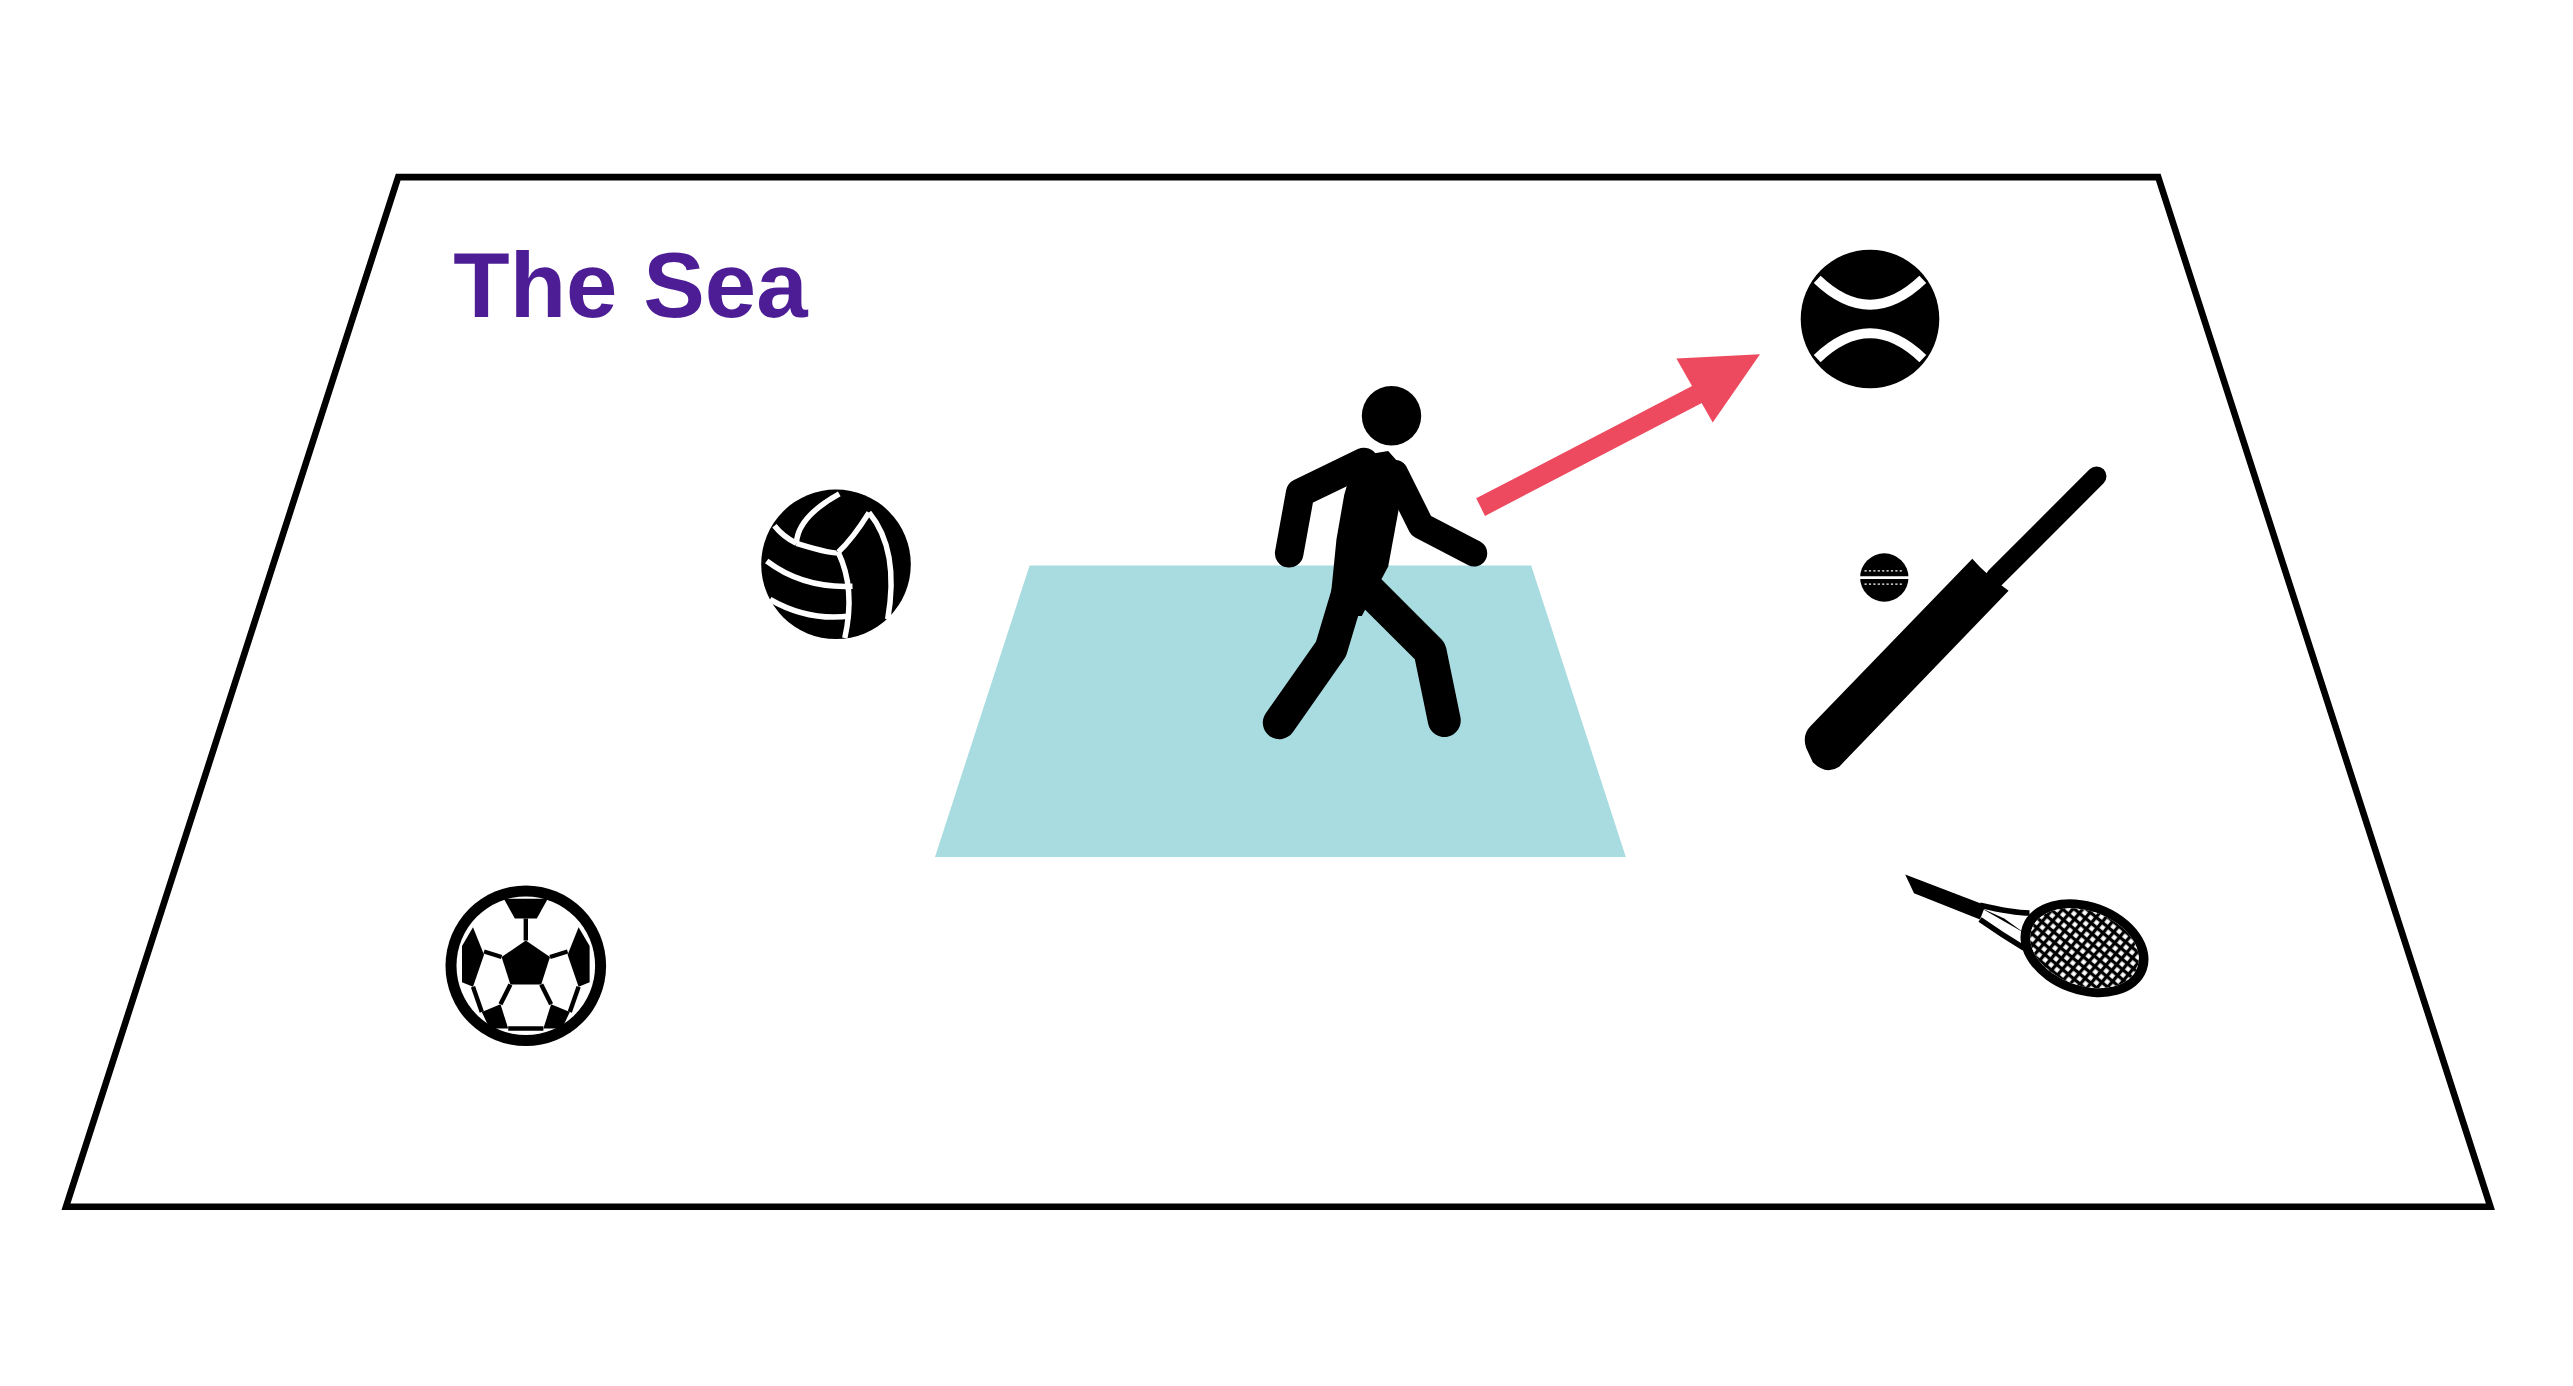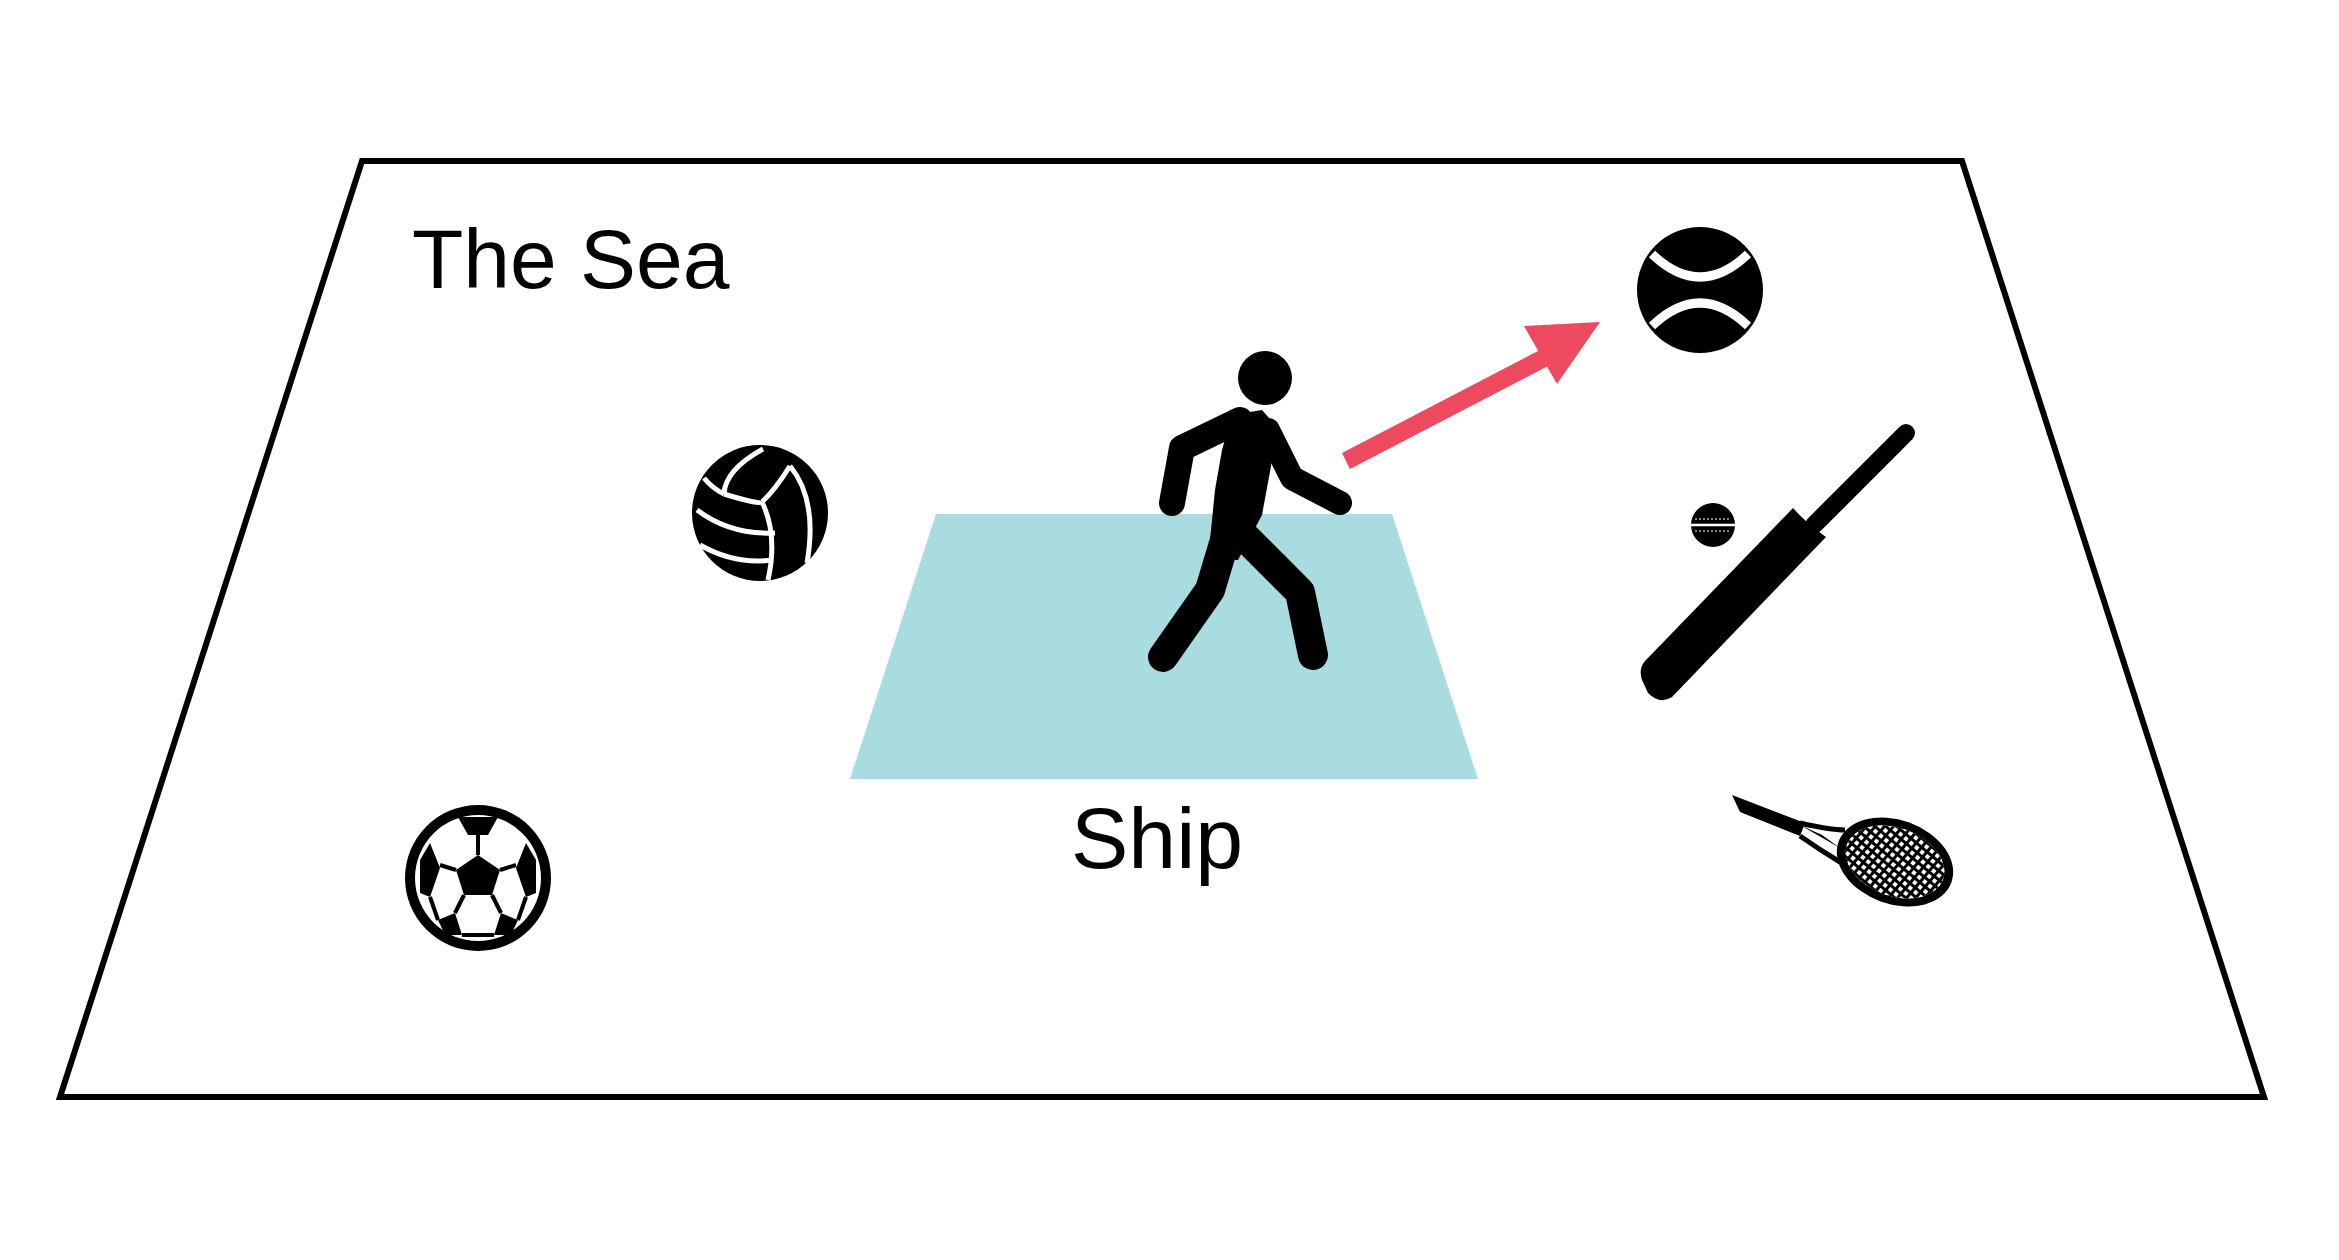--- a/index.html
+++ b/index.html
@@ -15,24 +15,25 @@
       font-family: "Liberation Sans", "DejaVu Sans", sans-serif;
     }
     #stage {
       position: absolute;
       left: 0; top: 0;
       width: 2339px;
       height: 1260px;
     }
     .label {
       position: absolute;
-      color: #000000;
+      color: #4c1d95;
       font-family: "Liberation Sans", "DejaVu Sans", sans-serif;
       white-space: nowrap;
       line-height: 1;
+      font-weight: bold;
     }
     #sea-label {
       left: 412px;
       top: 217px;
       font-size: 84px;
     }
     #ship-label {
       left: 1071px;
       top: 795px;
       font-size: 86px;
@@ -131,14 +132,13 @@
         <pattern id="racket-strings" width="7" height="7" patternUnits="userSpaceOnUse" patternTransform="rotate(20)">
           <rect width="7" height="7" fill="#000000"></rect>
           <rect x="2" y="2" width="4" height="4" fill="#ffffff"></rect>
         </pattern>
       </defs>
       <ellipse cx="1895" cy="862" rx="51" ry="34" transform="rotate(20 1895 862)" fill="url(#racket-strings)"></ellipse>
     </g>
   </svg>
 
   <div id="sea-label" class="label">The Sea</div>
-  <div id="ship-label" class="label">Ship</div>
 </div>
 
 </body></html>

